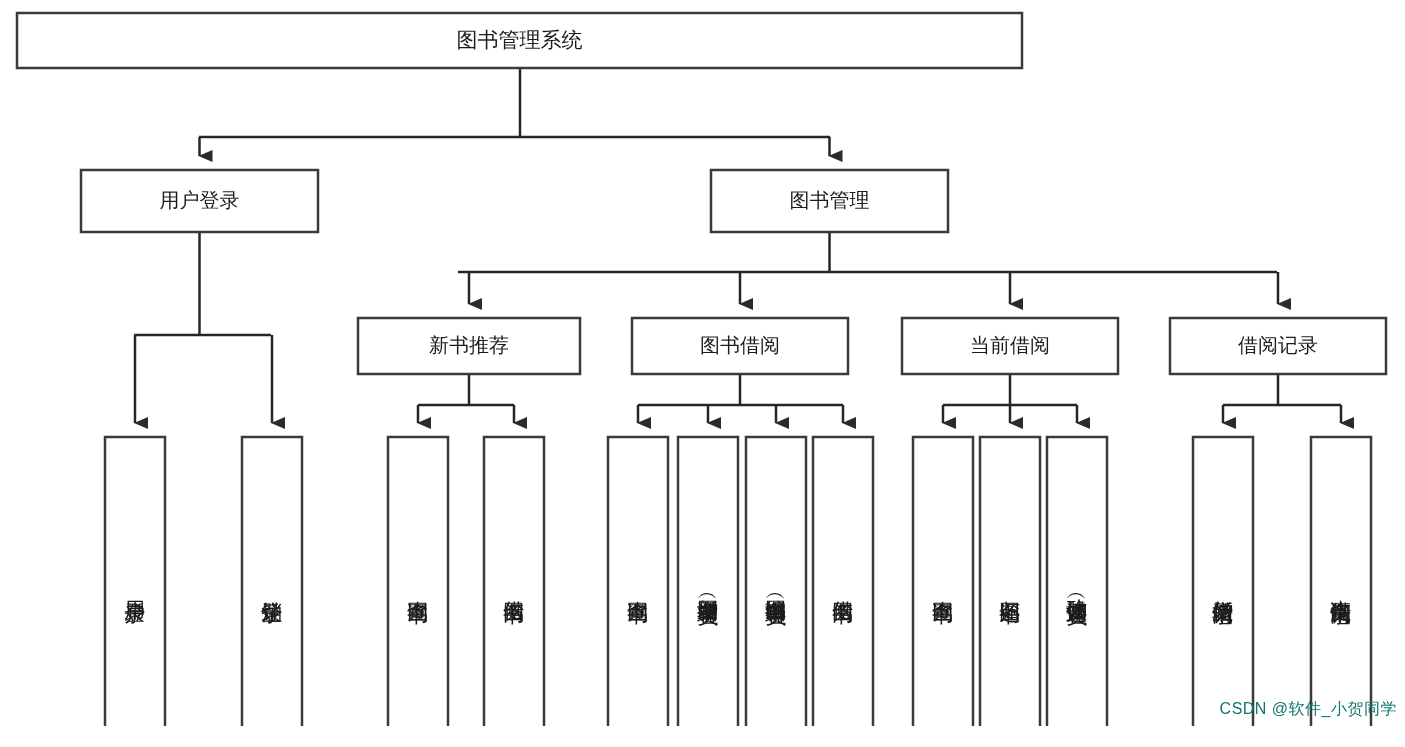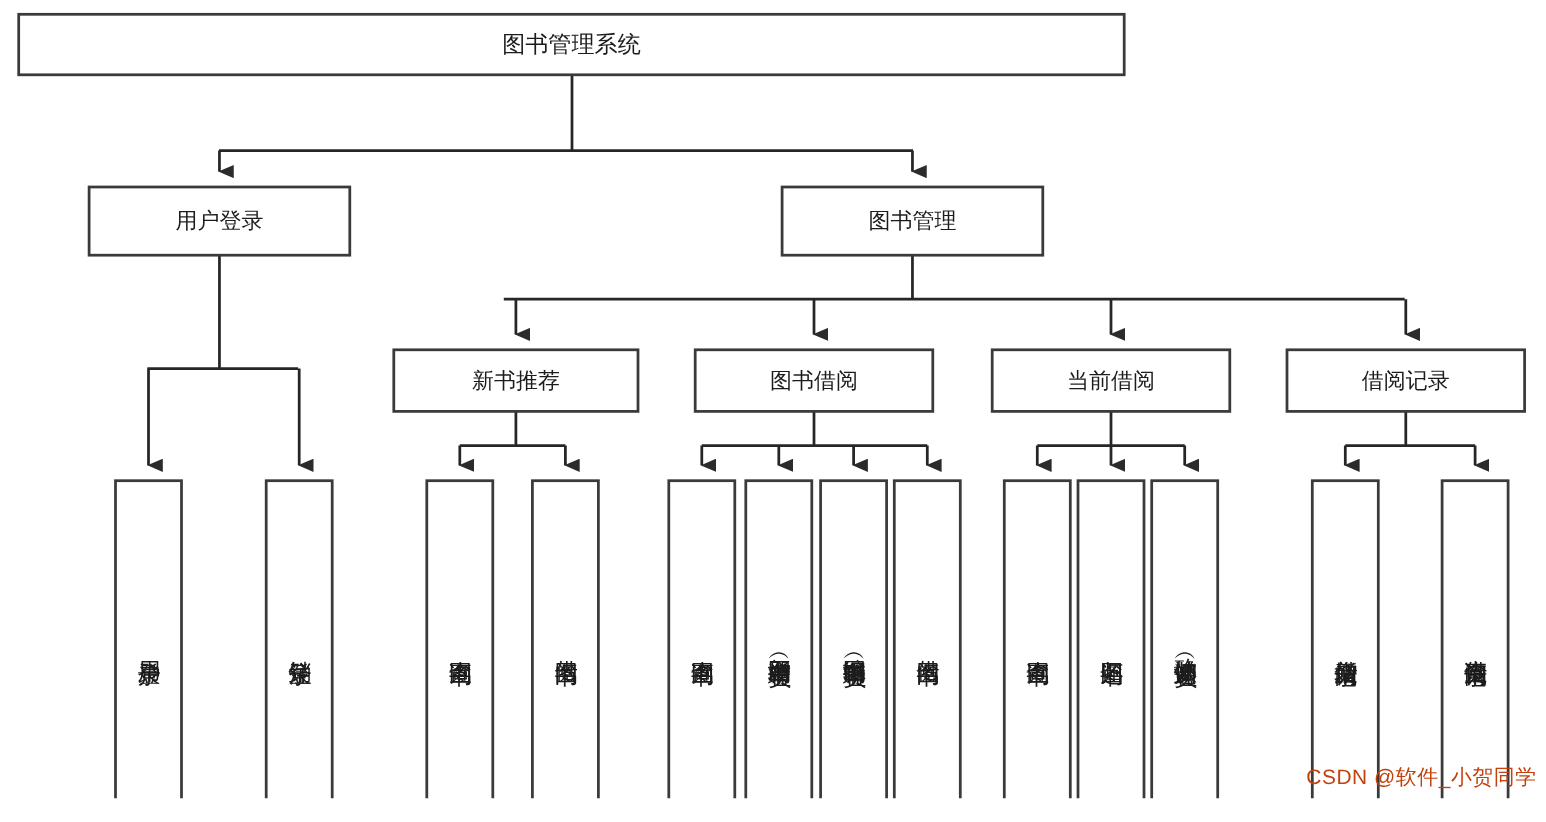--- a/index.html
+++ b/index.html
@@ -66,22 +66,22 @@
     color: #1c1c1c;
     letter-spacing: 1px;
     text-align: center;
     white-space: nowrap;
   }
   .watermark {
     position: absolute;
     right: 8px;
     bottom: 6px;
     font-family: "Liberation Sans", "DejaVu Sans", sans-serif;
-    font-size: 19px;
-    color: #c2410c;
+    font-size: 16px;
+    color: #0f766e;
     letter-spacing: 0.5px;
     white-space: nowrap;
   }
 </style>
 </head>
 <body>
 
 <div id="diagram-root">
 
   <svg class="diagram-canvas" viewBox="0 0 1405 747">

